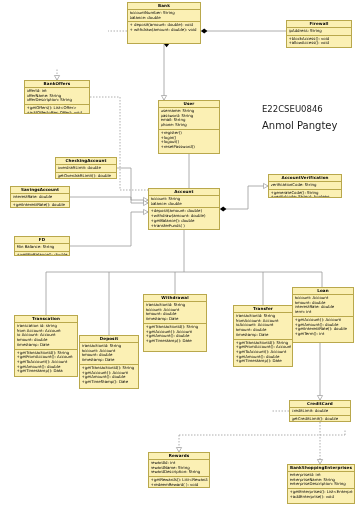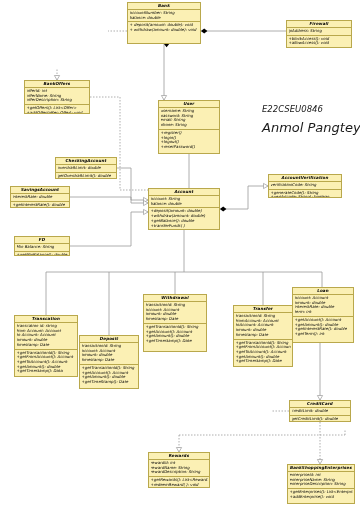--- a/index.html
+++ b/index.html
@@ -2,21 +2,21 @@
 <html><head>
 <meta charset="utf-8">
 <style>
   html,body{margin:0;padding:0;}
   body{
     width:360px;height:528px;
     background:#ffffff;
     font-family:"DejaVu Sans","Liberation Sans",sans-serif;
     overflow:hidden;position:relative;
   }
-  #canvas{position:absolute;left:0;top:0;width:360px;height:419px;font-style:italic;}
+  #canvas{position:absolute;left:0;top:0;width:360px;height:419px;}
   svg.links{position:absolute;left:0;top:0;width:360px;height:528px;pointer-events:none;}
 
   .umlclass{
     position:absolute;
     background:#fbf0b4;
     border:1px solid #b9a84c;
     box-sizing:border-box;
     overflow:hidden;
   }
   .uml-title{
@@ -44,21 +44,21 @@
     white-space:nowrap;
     overflow:hidden;
   }
 
   .wm{
     position:absolute;
     color:#1b1b1b;
     white-space:nowrap;
   }
   #wm-id{left:262px;top:104px;font-size:8.5px;}
-  #wm-name{left:262px;top:120px;font-size:13px;}
+  #wm-name{left:262px;top:120px;font-size:10px;}
 </style>
 </head>
 <body>
 
 <div id="canvas">
 
   <svg class="links" viewBox="0 0 360 528" xmlns="http://www.w3.org/2000/svg">
     <g stroke="#9a9a9a" stroke-width="0.8" fill="none">
 
       <path d="M201 31 L286 31"></path>

